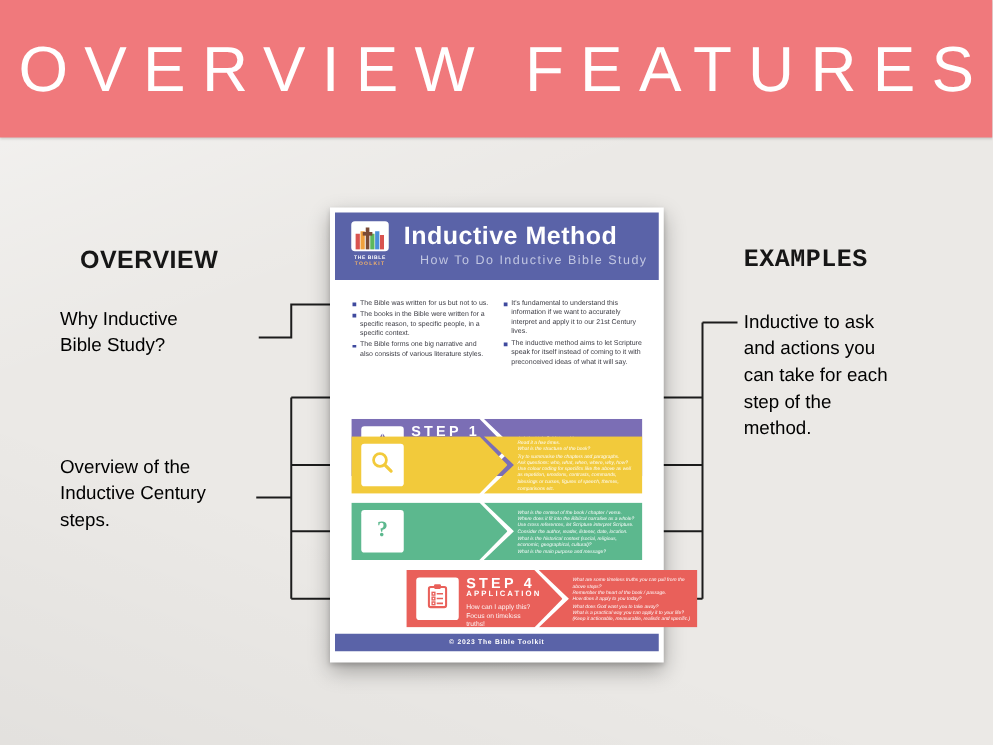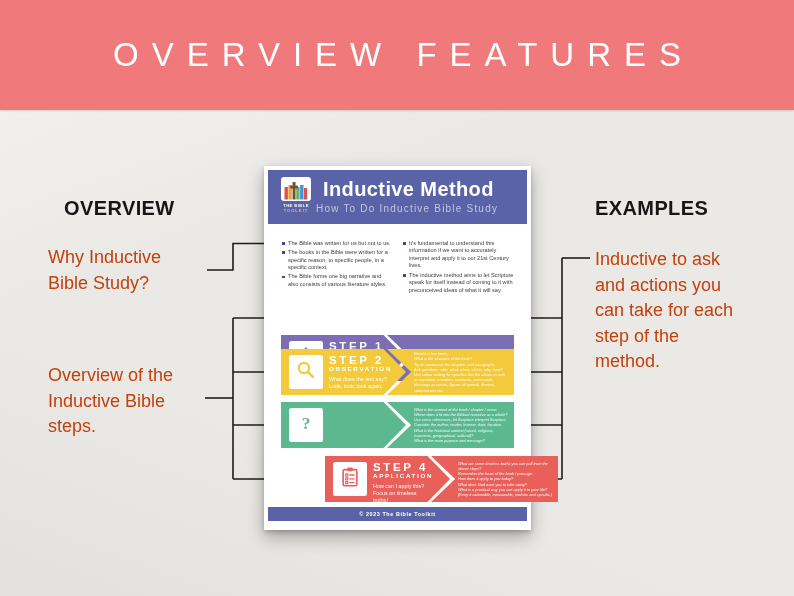--- a/index.html
+++ b/index.html
@@ -13,47 +13,47 @@
       #ebe9e6;
     overflow: hidden;
   }
   
   .banner {
     position:absolute; left:0; top:0; width:794px; height:110px;
     background:#f0797c; display:flex; align-items:center; justify-content:center;
     box-shadow: 0 1px 2px rgba(0,0,0,.15);
   }
   .banner-title {
-    color:#ffffff; font-size:33px; font-weight:400;
+    color:#ffffff; font-size:51px; font-weight:400;
     letter-spacing:13px; padding-left:13px; white-space:nowrap;
   }
   
   .side-heading { position:absolute; font-size:20px; font-weight:bold; color:#161616; letter-spacing:.4px; }
-  .callout { position:absolute; font-size:18px; color:#c2410c; line-height:1.42; white-space:pre-line; }
+  .callout { position:absolute; font-size:15px; color:#000000; line-height:1.42; white-space:pre-line; }
   #overview-heading { left:64px; top:197px; }
-  #examples-heading { left:595px; top:197px; }
+  #examples-heading { left:595px; top:197px;font-family:Liberation Mono, monospace; }
   #callout-why   { left:48px; top:245px; }
   #callout-steps { left:48px; top:363px; }
   #callout-examples { left:595px; top:247px; }
   
   .connectors { position:absolute; left:0; top:0; width:794px; height:596px; pointer-events:none; }
   
   .page {
     position:absolute; left:264px; top:166px; width:267px; height:364px;
     background:#ffffff;
     box-shadow: 0 7px 16px rgba(0,0,0,.30), 0 2px 4px rgba(0,0,0,.18);
   }
   .page-header { position:absolute; left:4px; top:4px; right:4px; height:54px; background:#5a63a8; }
   .logo { position:absolute; left:9px; top:7px; width:38px; text-align:center; }
   .logo-box { width:30px; height:24px; margin:0 auto; background:#ffffff; border-radius:3px;
               display:flex; align-items:flex-end; justify-content:center; }
   .logo-line1 { font-size:4px; color:#ffffff; letter-spacing:.5px; font-weight:bold; margin-top:1.5px; }
   .logo-line2 { font-size:4px; color:#f3b26a; letter-spacing:1px; font-weight:bold; }
   .page-title { position:absolute; left:55px; top:8px; font-size:20px; font-weight:bold; color:#ffffff; letter-spacing:.4px; white-space:nowrap; }
-  .page-subtitle { position:absolute; left:48px; top:33px; font-size:10px; color:#c2c7e2; letter-spacing:1.2px; white-space:nowrap; }
+  .page-subtitle { position:absolute; left:68px; top:33px; font-size:10px; color:#c2c7e2; letter-spacing:1.2px; white-space:nowrap; }
   .why { position:absolute; left:17px; top:71px; width:233px; }
   .why-heading { font-size:7.6px; font-weight:bold; color:#5a63a8; letter-spacing:1.5px; }
   .why-cols { display:flex; gap:9px; margin-top:3px; }
   .why-col { width:112px; }
   .bullet { position:relative; font-size:5.6px; line-height:1.34; color:#3d3d45; padding-left:7px; margin-bottom:1.6px; }
   .bullet::before { content:""; position:absolute; left:1px; top:2.4px; width:2.6px; height:2.6px; background:#3f4a9e; }
   
   .step-row { position:absolute; left:17px; width:233px; height:46px; }
   #step-row-1 { top:129px;margin-top:40px; } #step-row-2 { top:183px; } #step-row-3 { top:236px; } #step-row-4 { top:290px; }
   .step-left {
@@ -82,21 +82,21 @@
 <body>
 
 <div class="banner">
   <div class="banner-title">OVERVIEW FEATURES</div>
 </div>
 
 <div id="overview-heading" class="side-heading">OVERVIEW</div>
 <div id="callout-why" class="callout">Why Inductive
 Bible Study?</div>
 <div id="callout-steps" class="callout">Overview of the
-Inductive Bible
+Inductive Century
 steps.</div>
 
 <div id="examples-heading" class="side-heading">EXAMPLES</div>
 <div id="callout-examples" class="callout">Inductive to ask
 and actions you
 can take for each
 step of the
 method.</div>
 
 <svg class="connectors" viewBox="0 0 794 596">
@@ -197,26 +197,20 @@
   <div id="step-row-2" class="step-row">
     <div class="step-left c2">
       <div class="step-icon-box">
         <span>
           <svg width="22" height="22" viewBox="0 0 24 24" fill="none" stroke="#f2ca3b">
             <circle cx="9.8" cy="9.8" r="5.6" stroke-width="2.4"></circle>
             <line x1="14" y1="14" x2="19.5" y2="19.5" stroke-width="2.8" stroke-linecap="round"></line>
           </svg>
         </span>
       </div>
-      <div class="step-text">
-        <div class="step-kicker">STEP 2</div>
-        <div class="step-name">OBSERVATION</div>
-        <div class="step-prompt">What does the text say?
-Look, look, look again.</div>
-      </div>
     </div>
     <div class="step-right c2">
       <div class="step-examples">Read it a few times.
 What is the structure of the book?
 Try to summarise the chapters and paragraphs.
 Ask questions: who, what, when, where, why, how?
 Use colour coding for specifics like the above as well as repetition, emotions, contrasts, commands, blessings or curses, figures of speech, themes, comparisons etc.</div>
     </div>
   </div>
 

